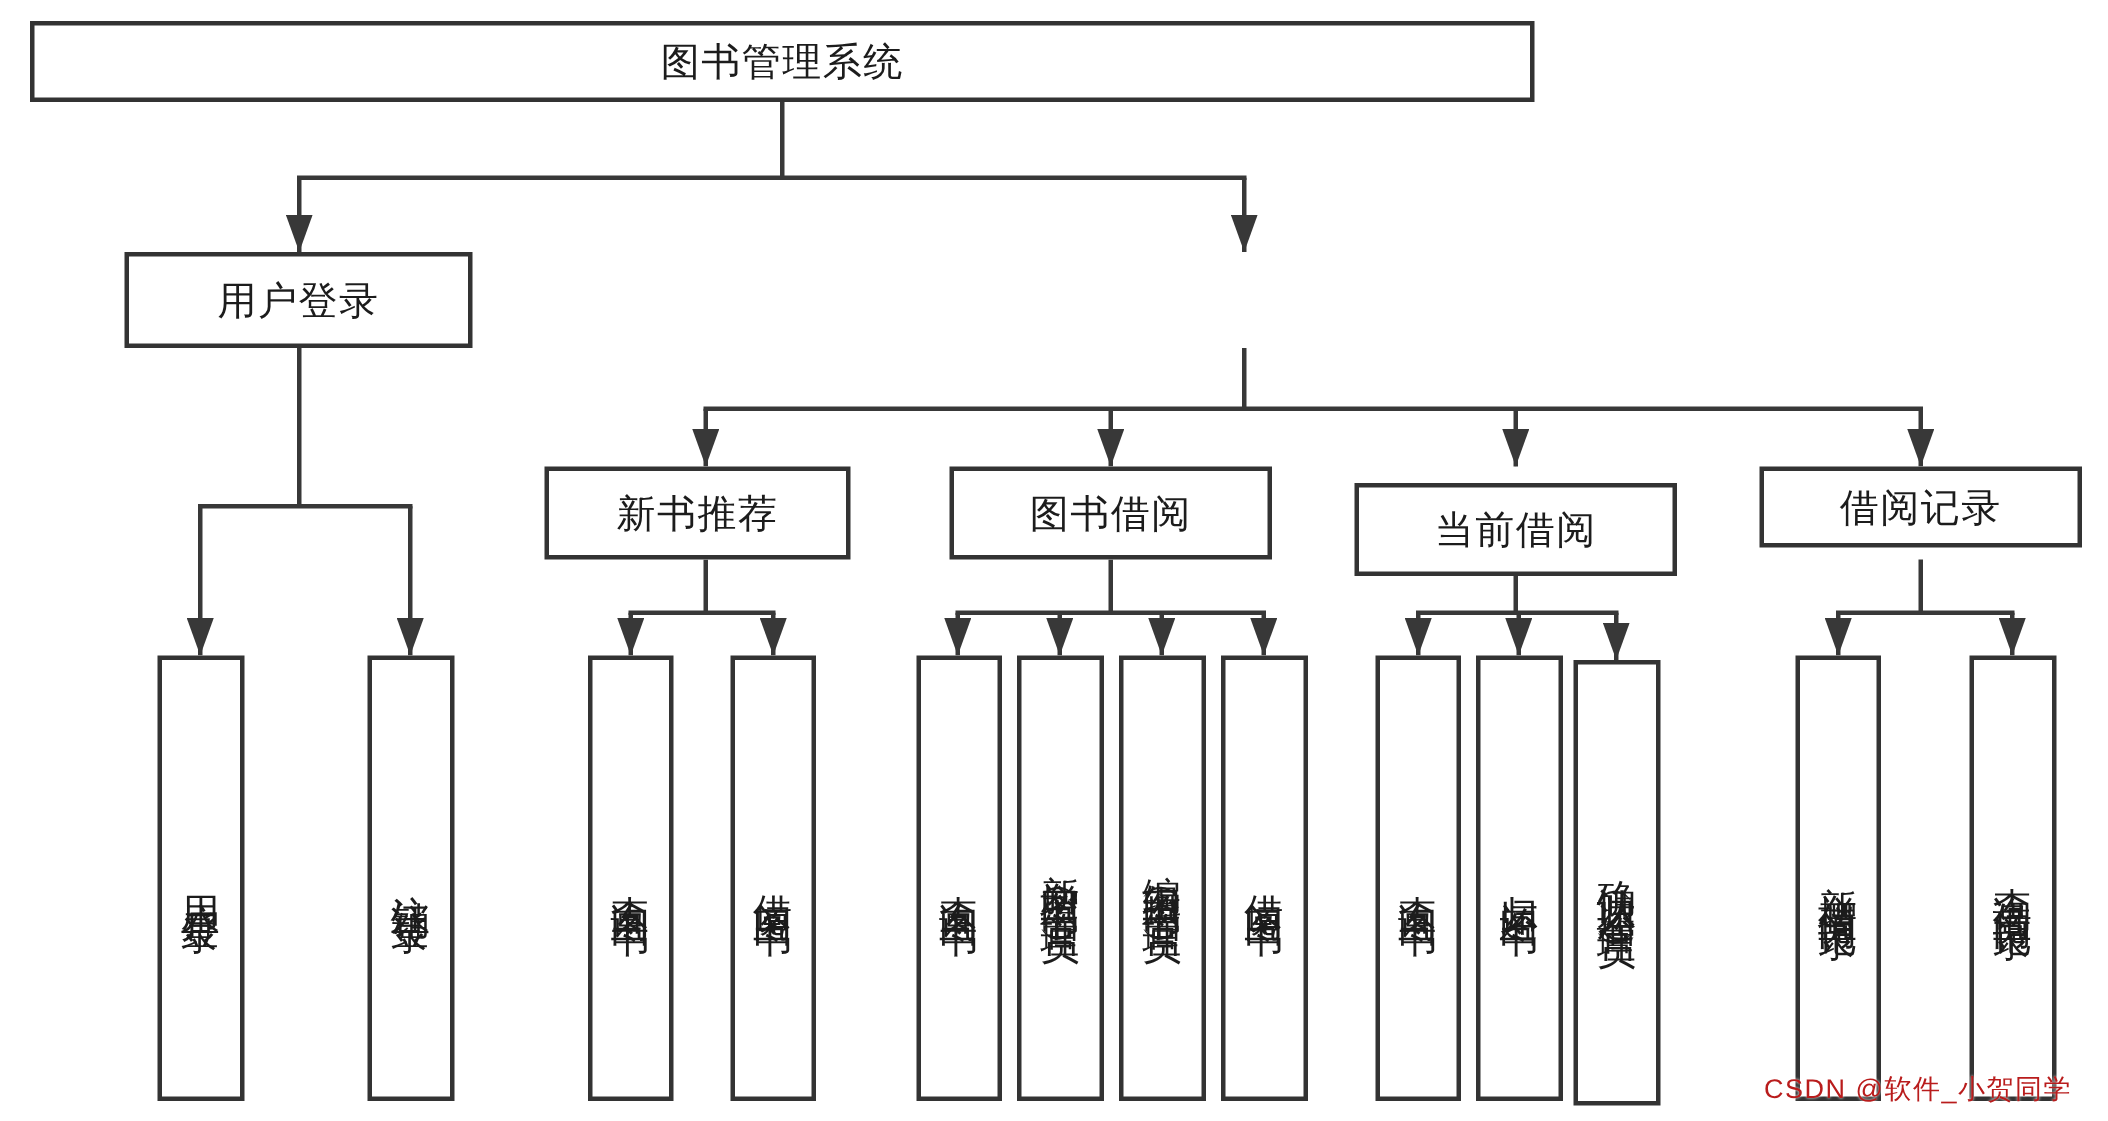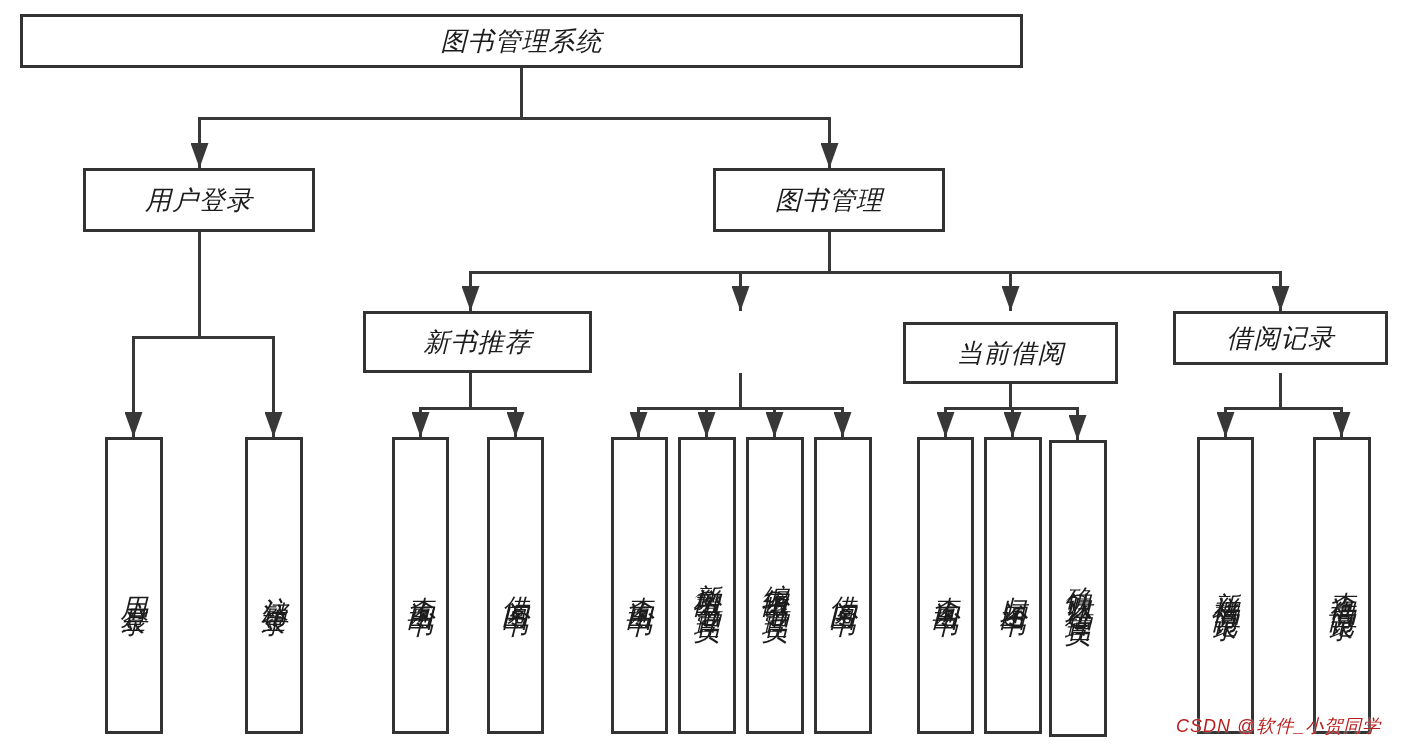--- a/index.html
+++ b/index.html
@@ -1,18 +1,18 @@
 <!DOCTYPE html>
 <html><head>
 <meta charset="utf-8">
 <style>
   html,body { margin:0; padding:0; background:#ffffff; }
   .canvas {
     position:relative; width:1405px; height:747px; background:#ffffff;
-    font-family:"Liberation Sans","DejaVu Sans",sans-serif; overflow:hidden;font-style:italic;
+    font-family:"Liberation Sans","DejaVu Sans",sans-serif; overflow:hidden;
   }
   svg.connectors { position:absolute; left:0; top:0; width:1405px; height:747px; }
   .box {
     position:absolute; box-sizing:border-box; background:#ffffff;
     border:3px solid #333333; display:flex; align-items:center; justify-content:center;
     color:#1c1c1c;
   }
   .hbox .lbl { font-size:26px; letter-spacing:1px; white-space:nowrap; }
   .vbox .vlbl {
     writing-mode:vertical-rl; text-orientation:mixed;
@@ -66,26 +66,26 @@
     </g>
   </svg>
 
   <div class="box hbox" style="left:20px;top:14px;width:1003px;height:54px">
     <span class="lbl">图书管理系统</span>
   </div>
 
   <div class="box hbox" style="left:83px;top:168px;width:232px;height:64px">
     <span class="lbl">用户登录</span>
   </div>
-  <div class="box hbox" style="left:713px;top:168px;width:232px;height:64px">
-    <span class="lbl">图书管理</span>
+
+  <div class="box hbox" style="left:363px;top:311px;width:204px;height:62px">
+    <span class="lbl">新书推荐</span>
   </div>
-
-  <div class="box hbox" style="left:363px;top:311px;width:229px;height:62px">
-    <span class="lbl">新书推荐</span>
+  <div class="box hbox" style="left:633px;top:311px;width:215px;height:62px">
+    <span class="lbl">图书借阅</span>
   </div>
   <div class="box hbox" style="left:903px;top:322px;width:215px;height:62px">
     <span class="lbl">当前借阅</span>
   </div>
   <div class="box hbox" style="left:1173px;top:311px;width:215px;height:54px">
     <span class="lbl">借阅记录</span>
   </div>
 
   <div class="box vbox" style="left:105px;top:437px;width:58px;height:297px">
     <span class="vlbl">用户登录</span>

